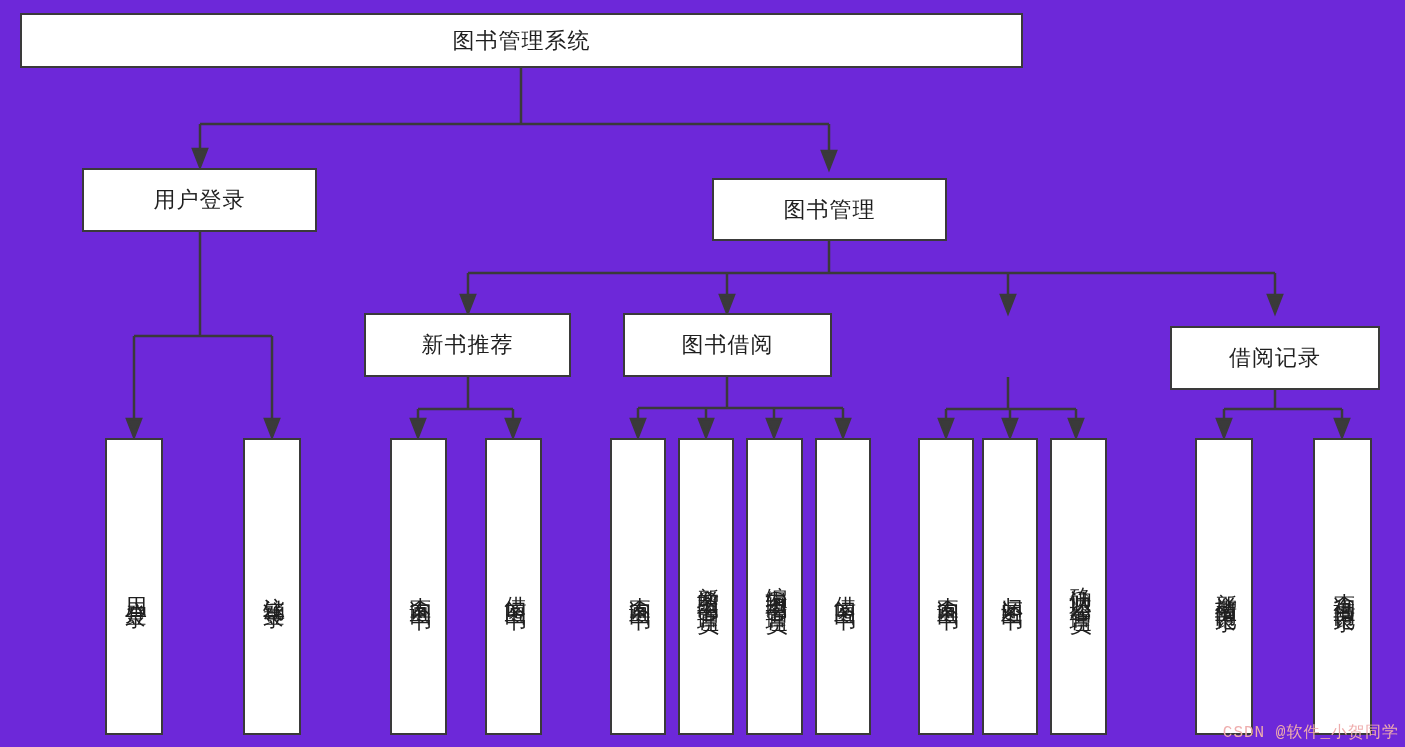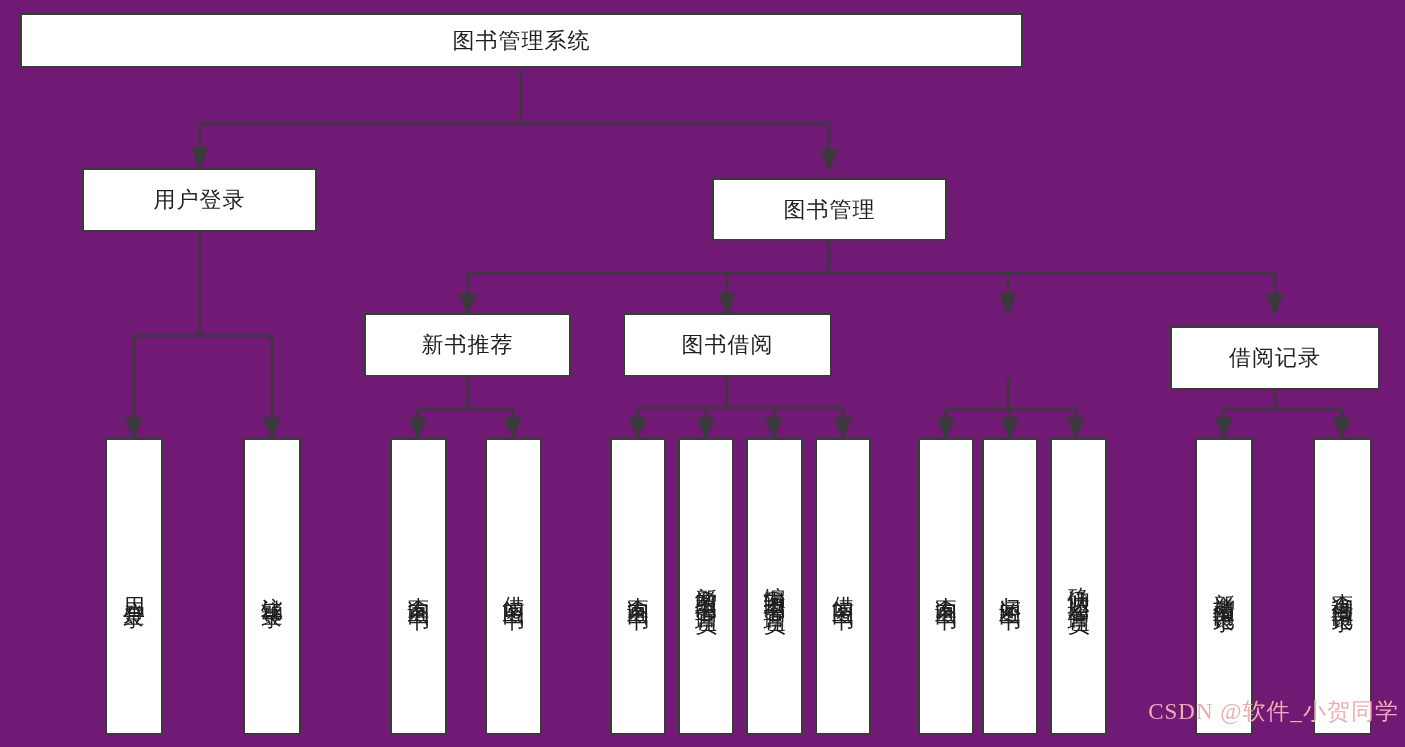--- a/index.html
+++ b/index.html
@@ -1,20 +1,20 @@
 <!DOCTYPE html>
 <html><head>
 <meta charset="utf-8">
 <style>
   html,body{margin:0;padding:0;background:#fff;}
   #canvas{
     position:relative;
     width:1405px;height:747px;
-    background:#701a75;
-    font-family:Liberation Serif, serif;
+    background:#6d28d9;
+    font-family:Liberation Mono, monospace;
     overflow:hidden;
   }
   .node{
     position:absolute;
     box-sizing:border-box;
     border:2px solid #3a3a3a;
     background:#ffffff;
     display:flex;
     align-items:center;
     justify-content:center;
@@ -39,22 +39,22 @@
     text-orientation:mixed;
     font-size:22px;
     letter-spacing:4px;
     line-height:1;
     white-space:nowrap;
   }
   #wires{position:absolute;left:0;top:0;z-index:1;}
   #watermark{
     position:absolute;
     right:6px;
-    bottom:20px;
-    font-size:23px;
+    bottom:4px;
+    font-size:16px;
     color:#efadad;
     letter-spacing:1px;
     z-index:3;
     white-space:nowrap;
   }
 </style>
 </head>
 <body>
 
 <div id="canvas">

